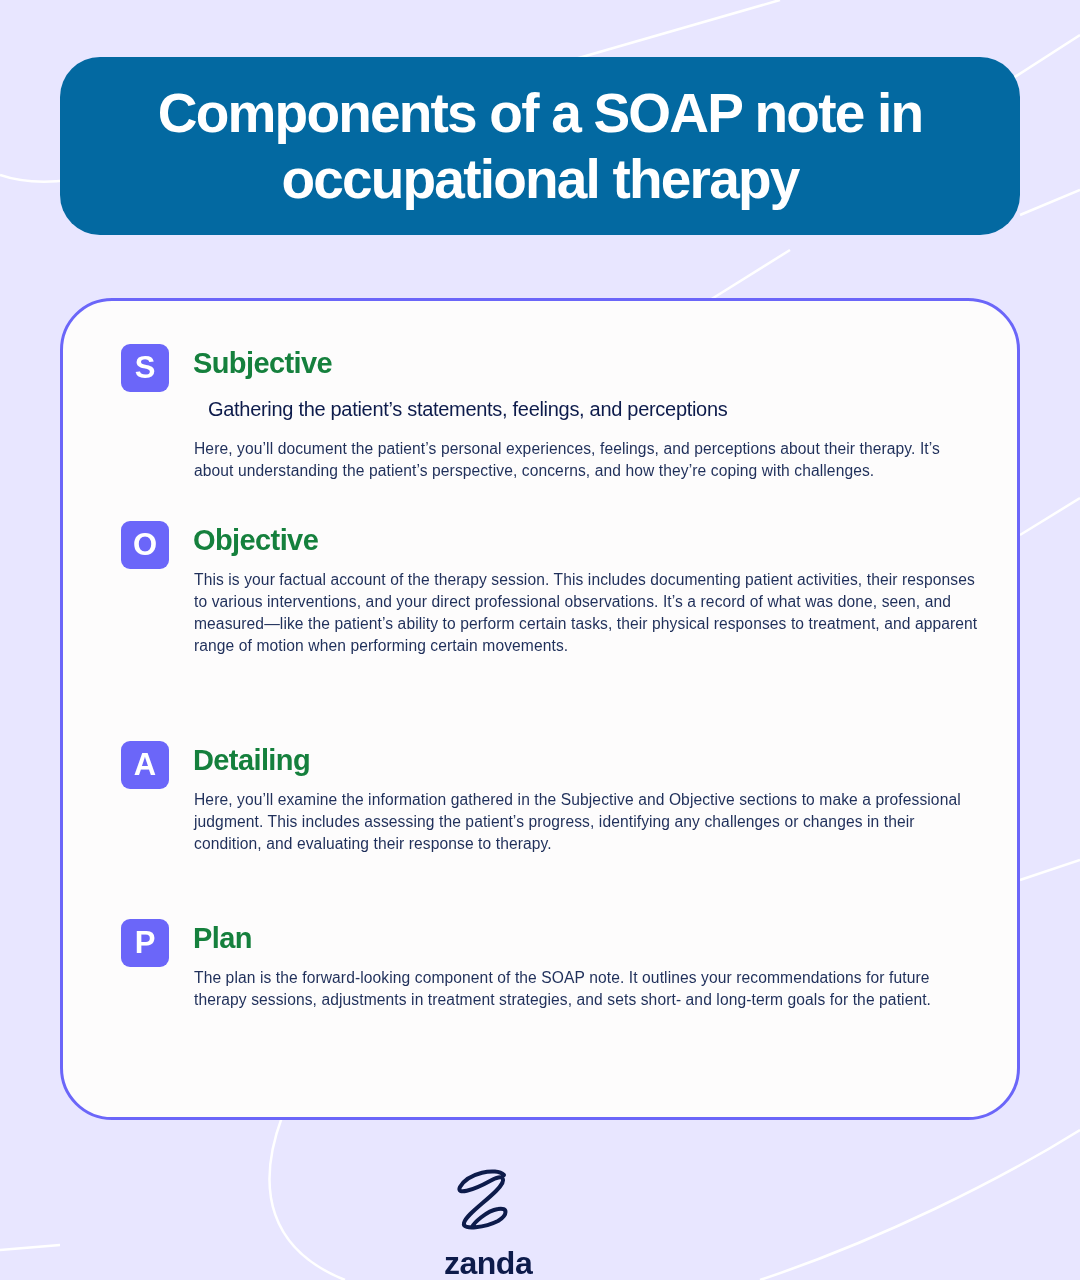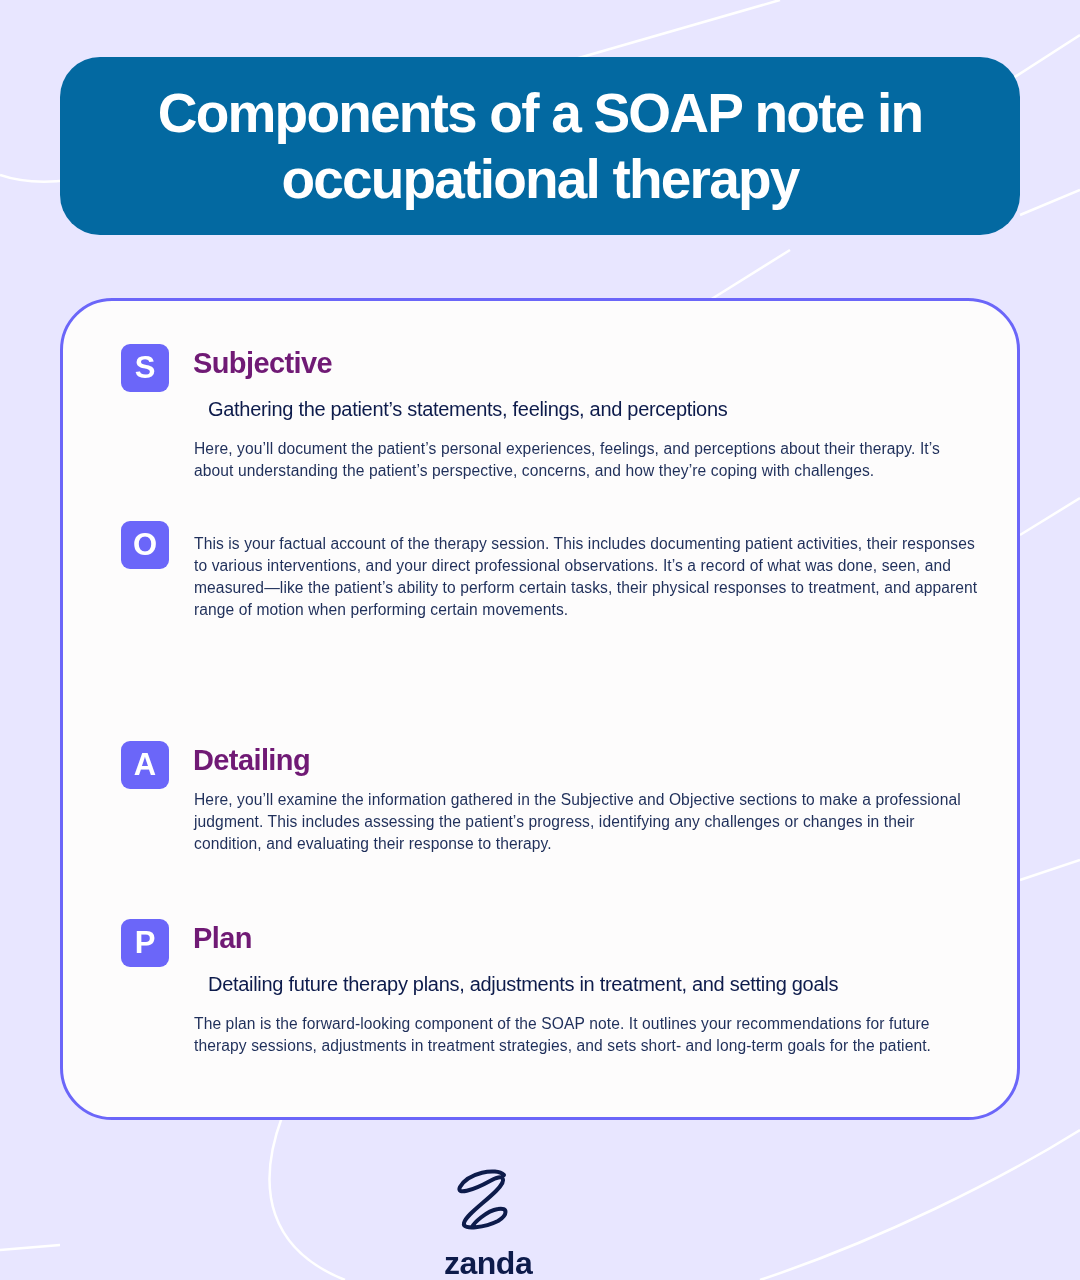--- a/index.html
+++ b/index.html
@@ -74,21 +74,21 @@
       text-align: center;
     }
     .sec-body {
       position: absolute;
       left: 72px;
       top: 0;
       width: 790px;
     }
     .sec-title {
       margin: 0;
-      color: #701a75;
+      color: #15803d;
       font-family: "Liberation Sans", sans-serif;
       font-weight: 700;
       font-size: 29px;
       line-height: 34px;
       letter-spacing: -0.6px;
       padding-top: 2px;
     }
     .sec-sub {
       margin: 15px;
       color: #0d1b4b;
@@ -148,37 +148,37 @@
     <div class="sec-body">
       <h2 class="sec-title">Subjective</h2>
       <p class="sec-sub">Gathering the patient’s statements, feelings, and perceptions</p>
       <p class="sec-desc">Here, you’ll document the patient’s personal experiences, feelings, and perceptions about their therapy. It’s about understanding the patient’s perspective, concerns, and how they’re coping with challenges.</p>
     </div>
   </div>
 
   <div class="section" style="top: 220px;">
     <div class="badge">O</div>
     <div class="sec-body">
+      <h2 class="sec-title">Objective</h2>
       <p class="sec-desc">This is your factual account of the therapy session. This includes documenting patient activities, their responses to various interventions, and your direct professional observations. It’s a record of what was done, seen, and measured—like the patient’s ability to perform certain tasks, their physical responses to treatment, and apparent range of motion when performing certain movements.</p>
     </div>
   </div>
 
   <div class="section" style="top: 440px;">
     <div class="badge">A</div>
     <div class="sec-body">
       <h2 class="sec-title">Detailing</h2>
       <p class="sec-desc">Here, you’ll examine the information gathered in the Subjective and Objective sections to make a professional judgment. This includes assessing the patient’s progress, identifying any challenges or changes in their condition, and evaluating their response to therapy.</p>
     </div>
   </div>
 
   <div class="section" style="top: 618px;">
     <div class="badge">P</div>
     <div class="sec-body">
       <h2 class="sec-title">Plan</h2>
-      <p class="sec-sub">Detailing future therapy plans, adjustments in treatment, and setting goals</p>
       <p class="sec-desc">The plan is the forward-looking component of the SOAP note. It outlines your recommendations for future therapy sessions, adjustments in treatment strategies, and sets short- and long-term goals for the patient.</p>
     </div>
   </div>
 
 </div>
 
 <div class="logo">
   <svg width="64" height="68" viewBox="0 0 64 68" xmlns="http://www.w3.org/2000/svg">
     <path d="M48 10 C 40 2, 12 8, 4 22 C 0 30, 16 26, 34 16 C 48 8, 52 14, 40 26 C 28 38, 10 50, 8 58 C 6 66, 30 62, 42 56 C 52 50, 52 42, 42 44 C 30 46, 18 58, 16 62" stroke="#0d1b4b" stroke-width="4" fill="none" stroke-linecap="round" stroke-linejoin="round"></path>
   </svg>

